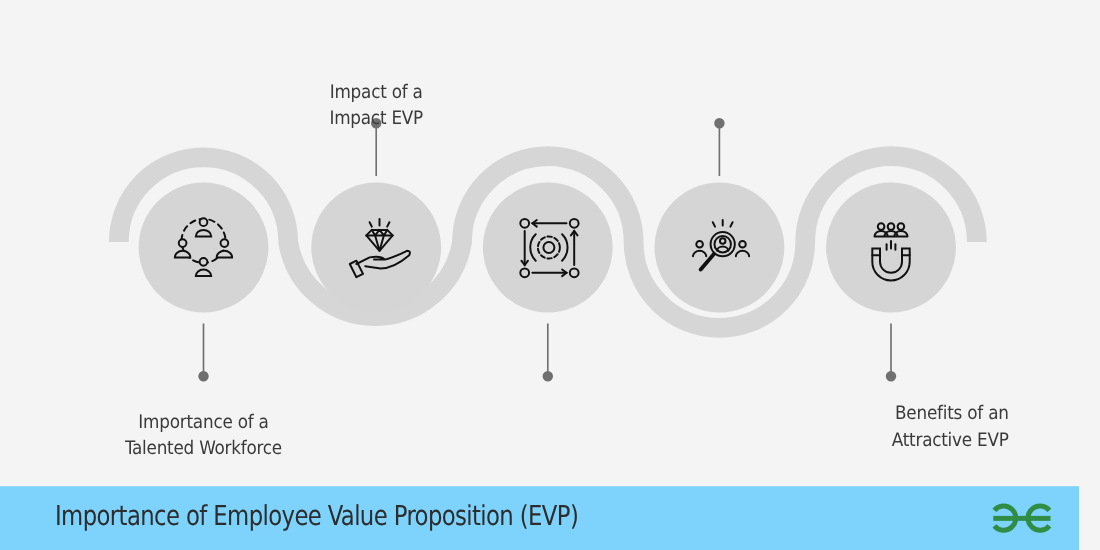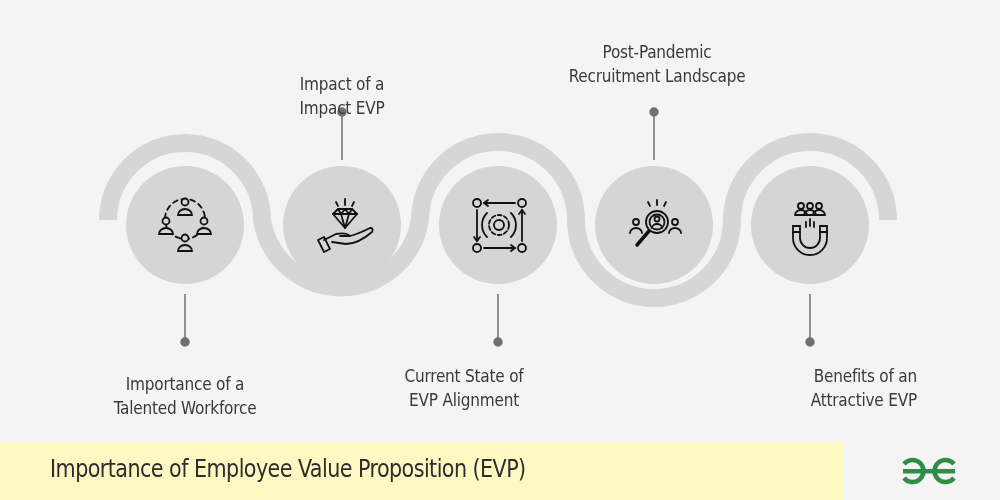--- a/index.html
+++ b/index.html
@@ -1,20 +1,20 @@
 <!DOCTYPE html>
 <html><head>
 <meta charset="utf-8">
 <style>
   html,body{margin:0;padding:0;}
   body{width:1000px;height:500px;background:#f4f4f4;position:relative;overflow:hidden;font-family:"DejaVu Sans Condensed","DejaVu Sans",sans-serif;}
   .canvas{position:absolute;left:0;top:0;width:1000px;height:442px;background:#f4f4f4;}
   svg.wave{position:absolute;left:0;top:0;}
   .label{position:absolute;width:220px;text-align:center;font-size:17px;line-height:24px;color:#3a3a3a;letter-spacing:-0.2px;}
-  .footer{position:absolute;left:0;top:442px;width:844px;height:58px;background:#fef9c3;}
+  .footer{position:absolute;left:0;top:442px;width:981px;height:58px;background:#7dd3fc;}
   .footer-title{position:absolute;left:50px;top:12px;font-size:25px;color:#2d2d2d;letter-spacing:-0.6px;transform:scaleX(0.92);transform-origin:left center;white-space:nowrap;}
   .logo{position:absolute;left:900px;top:14px;}
 </style>
 </head>
 <body>
 
 <div class="canvas">
   <svg class="wave" width="1000" height="442" viewBox="0 0 1000 442">
 
     <path d="M108 220 A77 77 0 0 1 262 220 A80 80 0 0 0 420 220 A78 78 0 0 1 576 220 A78 78 0 0 0 732 220 A78 78 0 0 1 888 220" fill="none" stroke="#d6d6d6" stroke-width="18"></path>
@@ -112,28 +112,20 @@
   </svg>
 
   <div class="label" style="left:75px;top:372px;">
     <div>Importance of a</div>
     <div>Talented Workforce</div>
   </div>
   <div class="label" style="left:232px;top:40px;margin-top:32px;">
     <div>Impact of a</div>
     <div>Impact EVP</div>
   </div>
-  <div class="label" style="left:354px;top:364px;">
-    <div>Current State of</div>
-    <div>EVP Alignment</div>
-  </div>
-  <div class="label" style="left:547px;top:40px;">
-    <div>Post-Pandemic</div>
-    <div>Recruitment Landscape</div>
-  </div>
   <div class="label" style="left:697px;top:364px;text-align:right;">
     <div>Benefits of an</div>
     <div>Attractive EVP</div>
   </div>
 </div>
 
 <div class="footer">
   <div class="footer-title">Importance of Employee Value Proposition (EVP)</div>
   <svg class="logo" width="58" height="30" viewBox="0 0 58 30">
     <g fill="none" stroke="#2f8d46" stroke-width="4.5">

